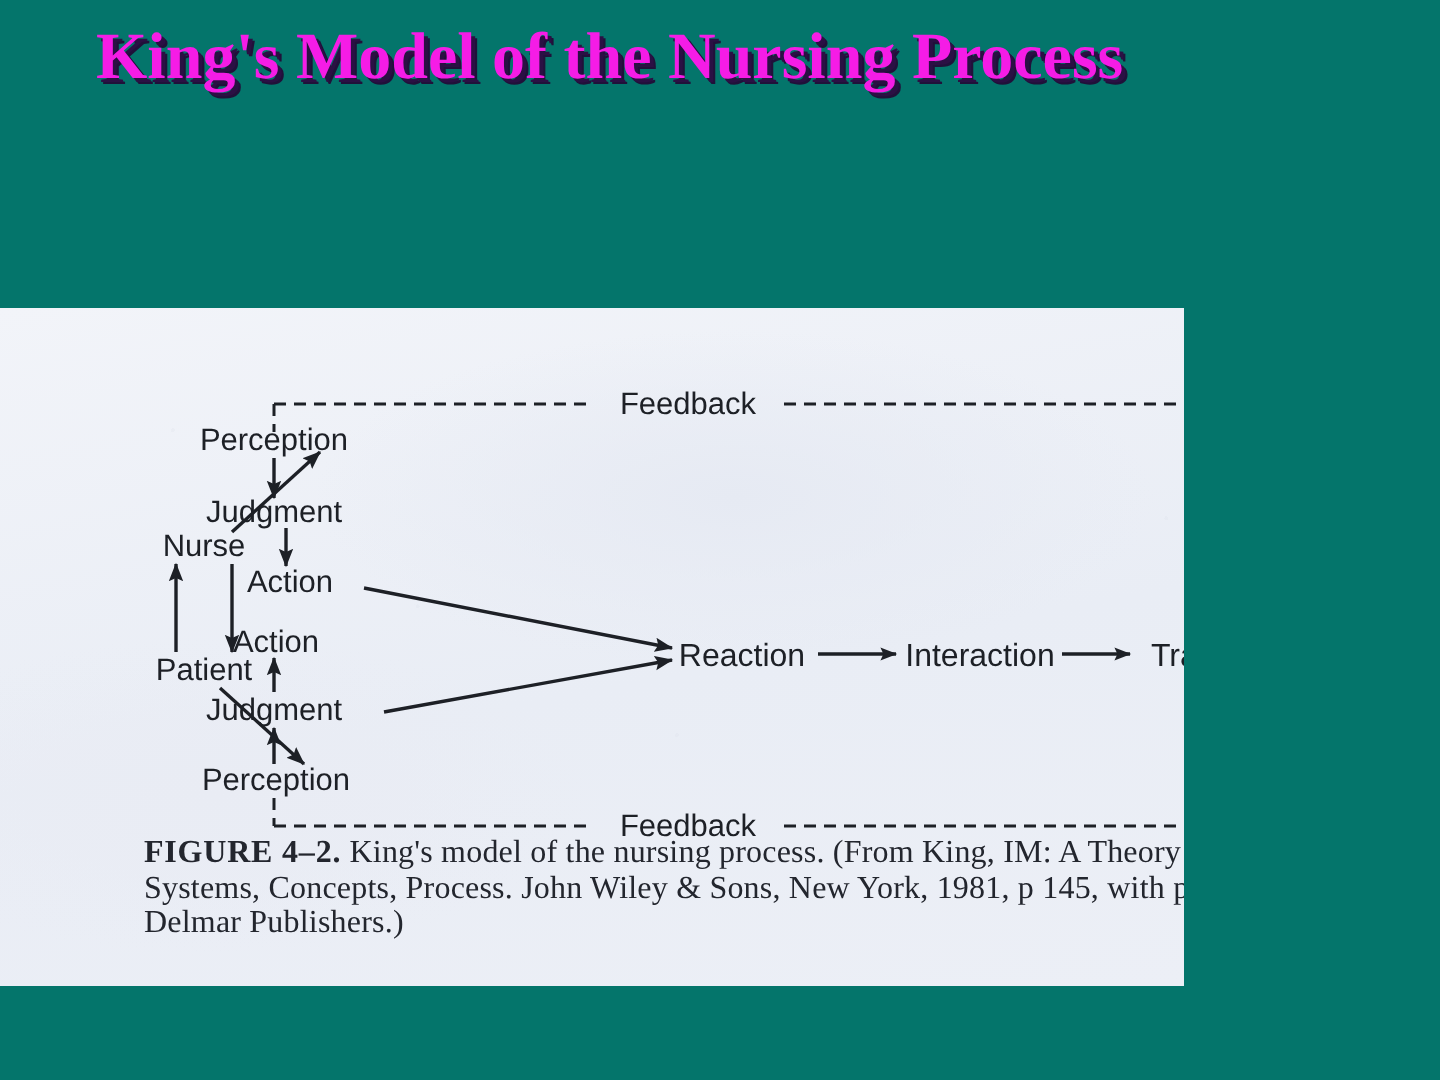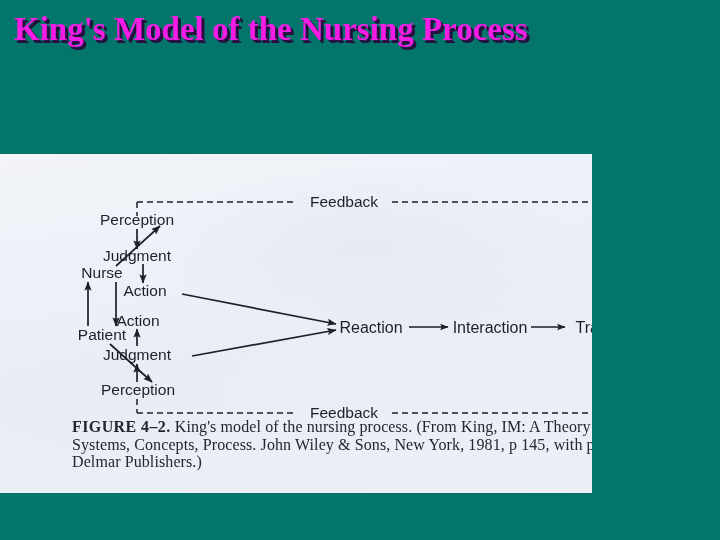--- a/index.html
+++ b/index.html
@@ -22,21 +22,21 @@
   
   #title-bar {
     position: absolute;
     left: 0;
     top: 0;
     width: 720px;
     height: 60px;
   }
   #slide-title {
     position: absolute;
-    left: 14px;
+    left: 48px;
     top: 9px;
     font-family: "Liberation Serif", serif;
     font-weight: bold;
     font-size: 33px;
     line-height: 40px;
     letter-spacing: 0px;
     color: #f51ce6;
     text-shadow: 2px 2px 0 #2b1044, 3px 3px 0 #20113a;
     white-space: nowrap;
   }

